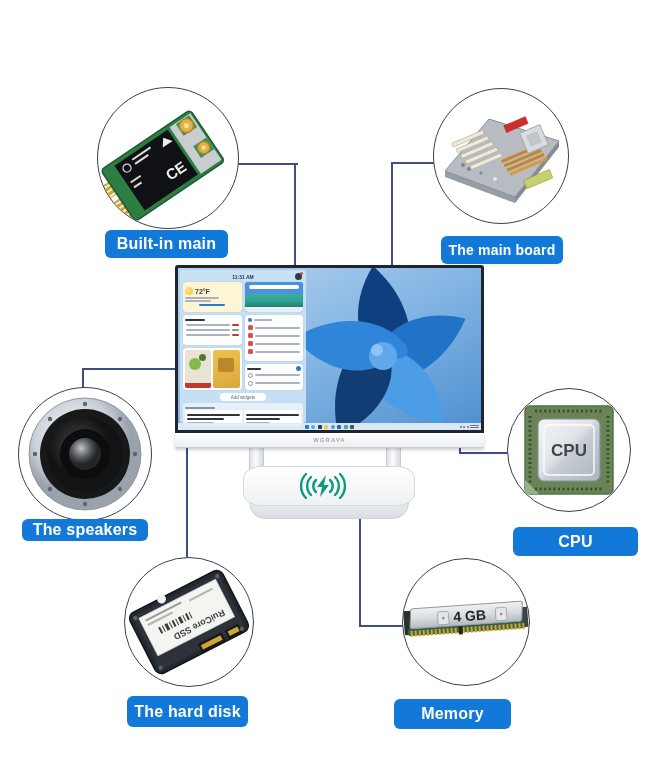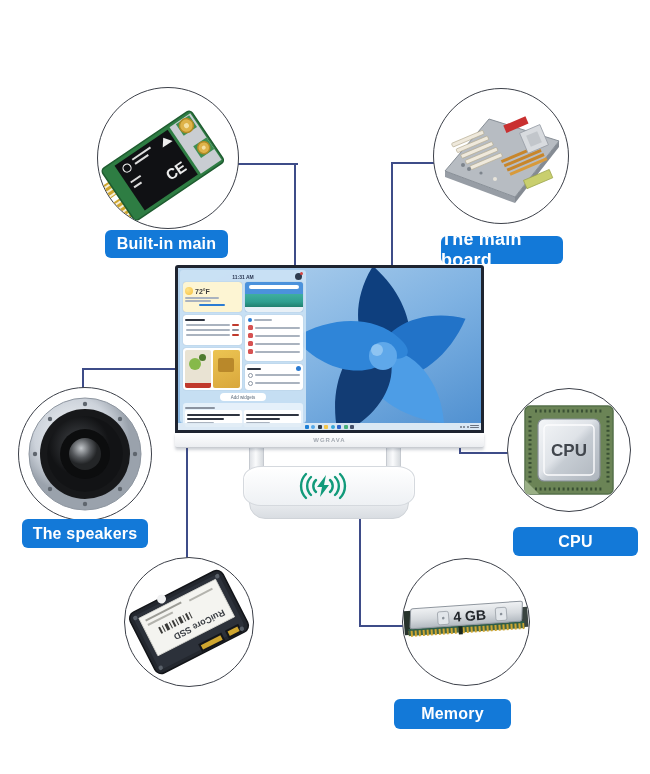--- a/index.html
+++ b/index.html
@@ -301,23 +301,24 @@
           <circle cx="-22.5" cy="-4.5" r="1.3" fill="#8a9199"></circle>
           <rect x="30" y="-11" width="11" height="13" rx="2" fill="#e2e6ea" stroke="#9aa0a8" stroke-width=".8"></rect>
           <circle cx="35.5" cy="-4.5" r="1.3" fill="#8a9199"></circle>
           <text x="4" y="0" text-anchor="middle" font-size="14" font-weight="bold" fill="#22262b">4 GB</text>
         </g>
       </g>
     </svg>
   </div>
 
   <div class="callout" style="left:105px;top:230px;width:123px;height:28px;font-size:16px;">Built-in main</div>
-  <div class="callout" style="left:441px;top:236px;width:122px;height:28px;font-size:18px;">The main board</div>
-  <div class="callout" style="left:22px;top:519px;width:126px;height:29px;font-size:16px;">The speakers</div>
+  <div class="callout" style="left:441px;top:236px;width:122px;height:28px;font-size:14px;">The main board</div>
+  <div class="callout" style="left:22px;top:519px;width:126px;height:22px;font-size:16px;">The speakers</div>
   <div class="callout" style="left:513px;top:527px;width:125px;height:29px;font-size:16px;">CPU</div>
+  <div class="callout" style="left:127px;top:696px;width:121px;height:31px;font-size:16px;">The hard disk</div>
   <div class="callout" style="left:394px;top:699px;width:117px;height:30px;font-size:16px;">Memory</div>
 
   <div class="leg" style="left:249px;"></div>
   <div class="leg" style="left:386px;"></div>
   <div class="base-front"></div>
   <div class="base-top"></div>
   <div class="wireless">
     <svg width="86" height="28" viewBox="0 0 86 28">
       <g stroke="#119a7a" stroke-width="2.4" fill="none" stroke-linecap="round">
         <path d="M36,8 A 8,8 0 0 0 36,20"></path>

